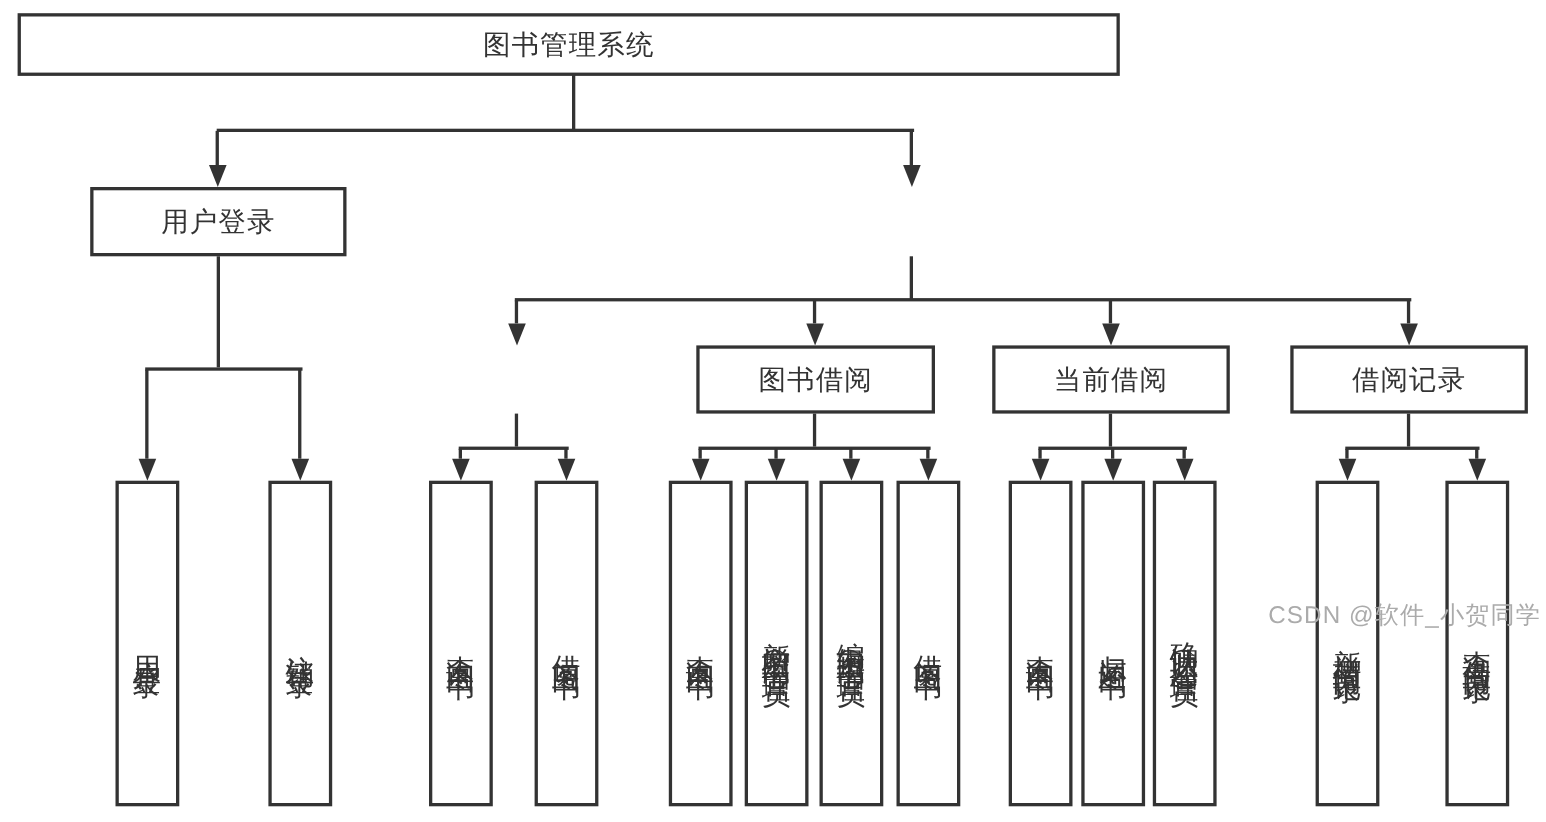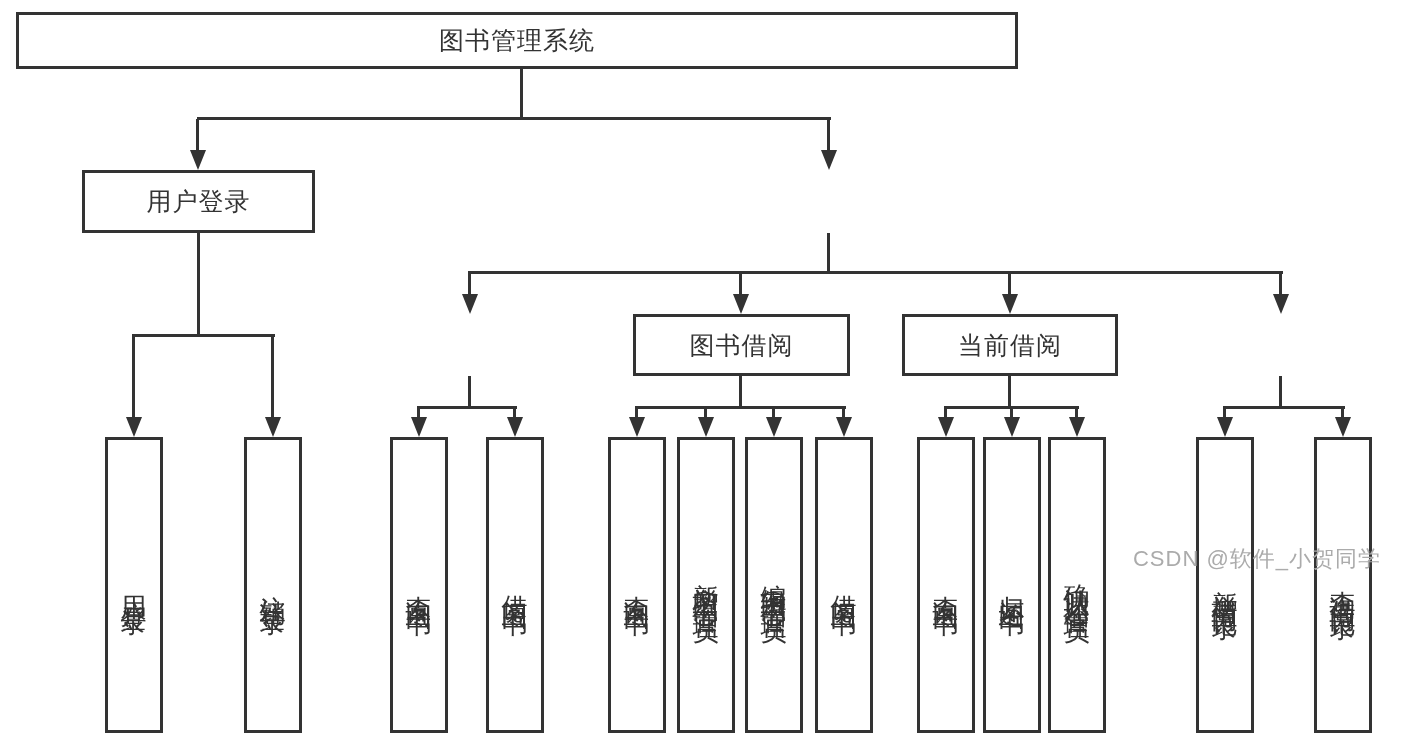--- a/index.html
+++ b/index.html
@@ -32,21 +32,21 @@
   .arrow::before{
     content:"";position:absolute;left:6px;top:0;width:3px;
     height:calc(100% - 20px);background:var(--line);
   }
   .arrow::after{
     content:"";position:absolute;left:0;bottom:0;width:0;height:0;
     border-left:8px solid transparent;border-right:8px solid transparent;
     border-top:20px solid var(--line);
   }
   .watermark{
-    position:absolute;right:24px;bottom:3px;
+    position:absolute;right:4px;bottom:3px;
     font-size:22px;color:var(--watermark);letter-spacing:1px;
     z-index:10;white-space:nowrap;
   }
 </style>
 </head>
 <body>
 
 <div class="canvas">
 
   <div class="box" style="left:16px;top:12px;width:1002px;height:57px">图书管理系统</div>
@@ -65,20 +65,21 @@
 
   <div class="vl" style="left:827px;top:233px;height:40px"></div>
   <div class="hl" style="left:468px;top:271px;width:815px"></div>
   <div class="arrow" style="left:462px;top:273px;height:41px"></div>
   <div class="arrow" style="left:733px;top:273px;height:41px"></div>
   <div class="arrow" style="left:1002px;top:273px;height:41px"></div>
   <div class="arrow" style="left:1273px;top:273px;height:41px"></div>
 
   <div class="box" style="left:633px;top:314px;width:217px;height:62px">图书借阅</div>
   <div class="box" style="left:902px;top:314px;width:216px;height:62px">当前借阅</div>
+  <div class="box" style="left:1173px;top:314px;width:216px;height:62px">借阅记录</div>
 
   <div class="vl" style="left:468px;top:376px;height:30px"></div>
   <div class="vl" style="left:739px;top:376px;height:30px"></div>
   <div class="vl" style="left:1008px;top:376px;height:30px"></div>
   <div class="vl" style="left:1279px;top:376px;height:30px"></div>
 
   <div class="hl" style="left:417px;top:406px;width:100px"></div>
   <div class="hl" style="left:635px;top:406px;width:211px"></div>
   <div class="hl" style="left:944px;top:406px;width:135px"></div>
   <div class="hl" style="left:1223px;top:406px;width:122px"></div>

